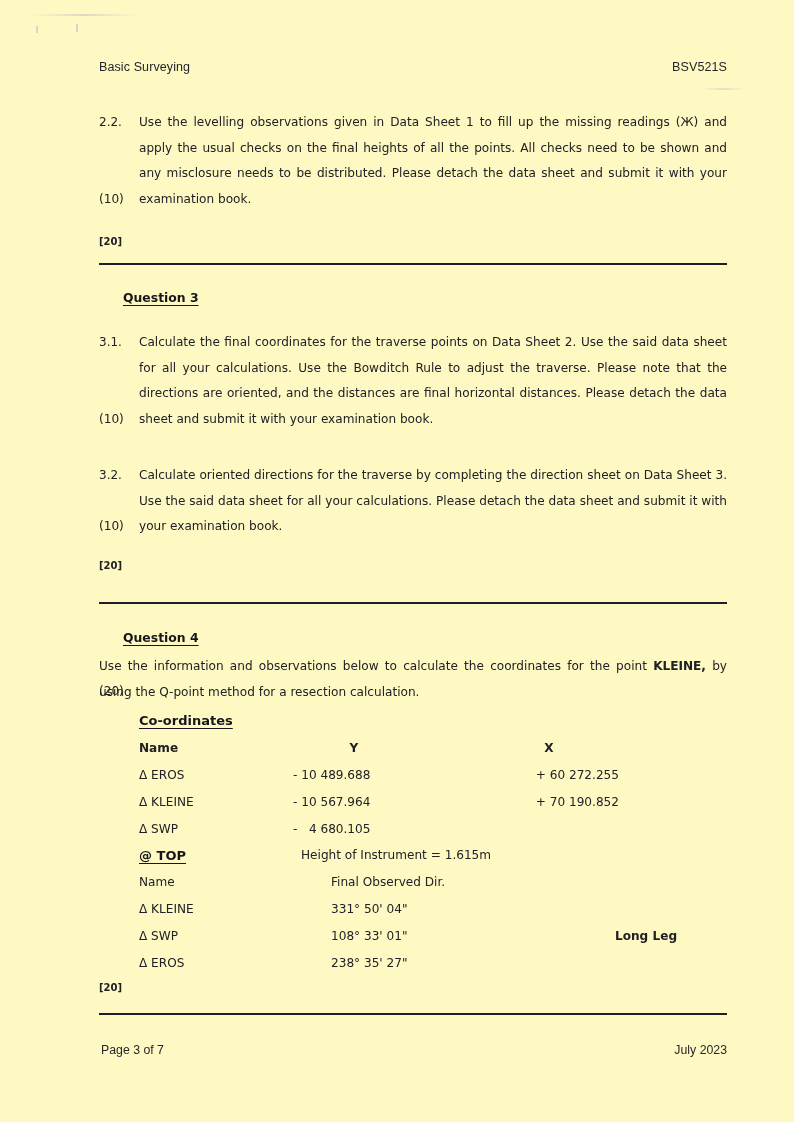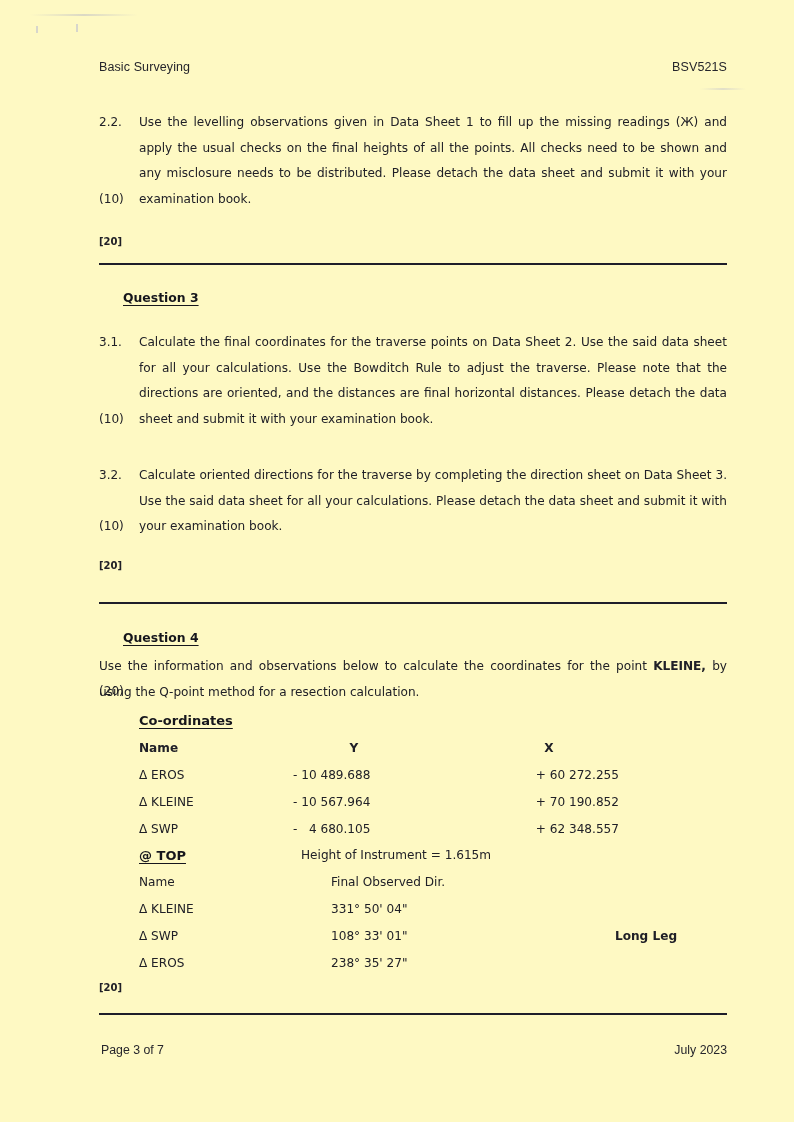--- a/index.html
+++ b/index.html
@@ -243,21 +243,20 @@
         <span class="c-x">+ 60 272.255</span>
       </div>
       <div class="drow">
         <span class="c-name">Δ KLEINE</span>
         <span class="c-y">- 10 567.964</span>
         <span class="c-x">+ 70 190.852</span>
       </div>
       <div class="drow">
         <span class="c-name">Δ SWP</span>
         <span class="c-y">-   4 680.105</span>
-        <span class="c-x">+ 62 348.557</span>
       </div>
     </div>
   </div>
 
   <div class="blk" style="top:842px;">
     <div class="datablock">
       <div class="drow">
         <span class="c-name subhead">@ TOP</span>
         <span class="c-obs" style="padding-left:8px;">Height of Instrument = 1.615m</span>
       </div>

